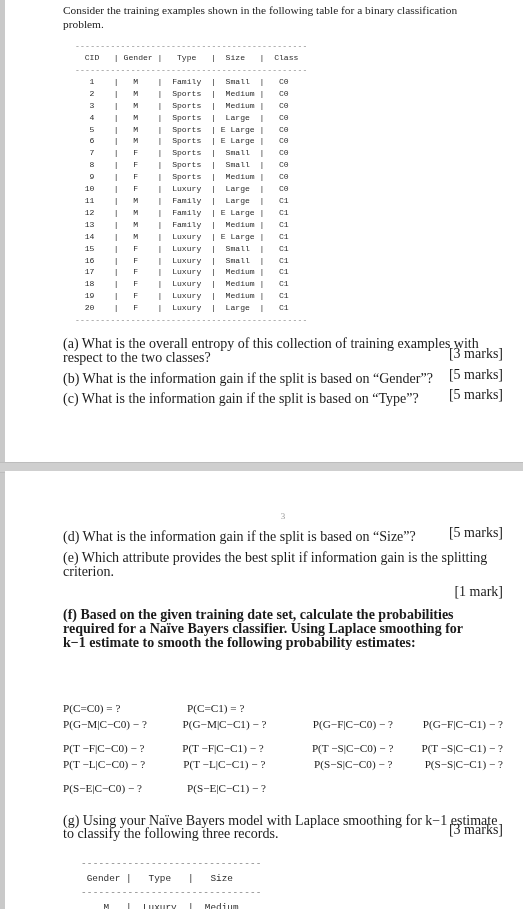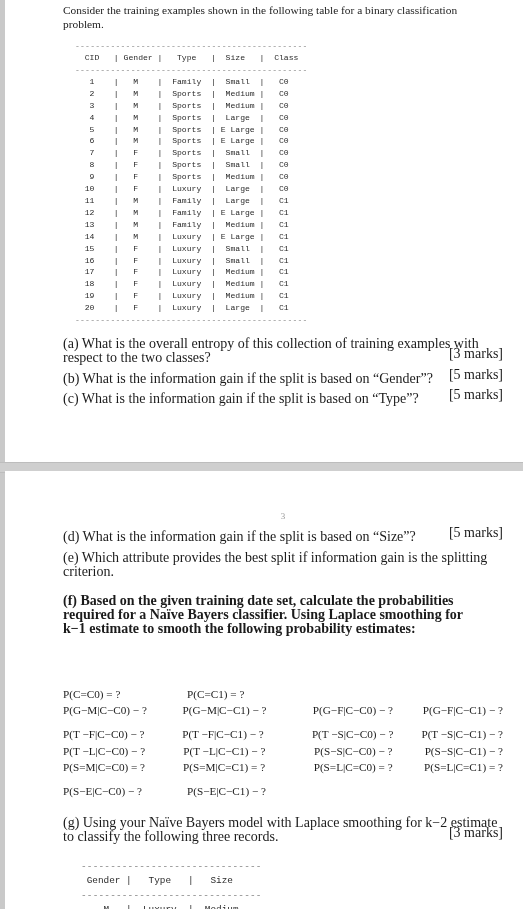--- a/index.html
+++ b/index.html
@@ -203,20 +203,23 @@
         <span class="q-text">(d) What is the information gain if the split is based on “Size”?</span>
         <span class="marks">[5 marks]</span>
       </div>
 
       <div class="spacer-b"></div>
 
       <div class="qitem">
         <span class="q-text">(e) Which attribute provides the best split if information gain is the splitting criterion.</span>
       </div>
       <div style="height:7px"></div>
+      <div class="qitem">
+        <span class="marks-block">[1 mark]</span>
+      </div>
 
       <div class="spacer-c"></div>
 
       <div class="qitem wide">
         <span class="q-text">(f) Based on the given training date set, calculate the probabilities required for a Naïve Bayers classifier. Using Laplace smoothing for k−1 estimate to smooth the following probability estimates:</span>
       </div>
 
       <div class="prob-block">
 
         <div class="prob-group">
@@ -242,46 +245,40 @@
             <span class="c2">P(T −F|C−C1) − ?</span>
             <span class="c3">P(T −S|C−C0) − ?</span>
             <span class="c4">P(T −S|C−C1) − ?</span>
           </div>
           <div class="prob-row">
             <span class="c1">P(T −L|C−C0) − ?</span>
             <span class="c2">P(T −L|C−C1) − ?</span>
             <span class="c3">P(S−S|C−C0) − ?</span>
             <span class="c4">P(S−S|C−C1) − ?</span>
           </div>
-          <div class="prob-row">
-            <span class="c1">P(S=M|C=C0) = ?</span>
-            <span class="c2">P(S=M|C=C1) = ?</span>
-            <span class="c3">P(S=L|C=C0) = ?</span>
-            <span class="c4">P(S=L|C=C1) = ?</span>
-          </div>
         </div>
 
         <div class="prob-gap"></div>
 
         <div class="prob-group">
           <div class="prob-row">
             <span class="c1">P(S−E|C−C0) − ?</span>
             <span class="c2">P(S−E|C−C1) − ?</span>
           </div>
         </div>
 
       </div>
 
       <div style="height:8px"></div>
 
 
       <div class="spacer-c"></div>
 
       <div class="qitem">
-        <span class="q-text">(g) Using your Naïve Bayers model with Laplace smoothing for k−2 estimate to classify the following three records.</span>
+        <span class="q-text">(g) Using your Naïve Bayers model with Laplace smoothing for k−1 estimate to classify the following three records.</span>
         <span class="marks">[3 marks]</span>
       </div>
 
       <div style="height:10px"></div>
 
       <div class="mono-table table-two"><span class="rule">-------------------------------</span>
 <span> Gender |   Type   |   Size</span>
 <span class="rule">-------------------------------</span>
 <span>    M   |  Luxury  |  Medium</span>
 <span>    F   |  Luxury  |  Large</span>

